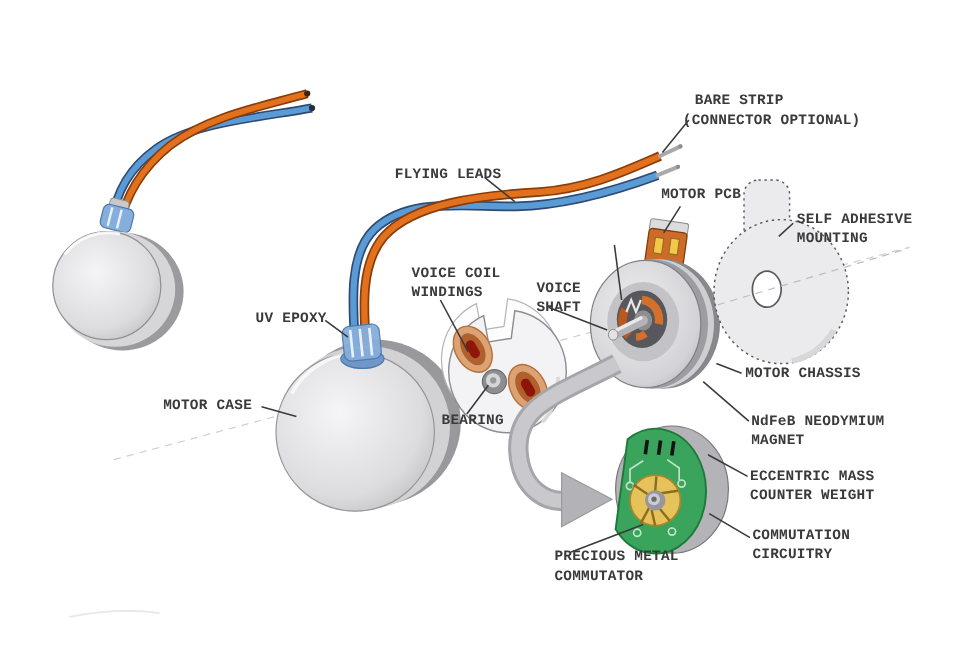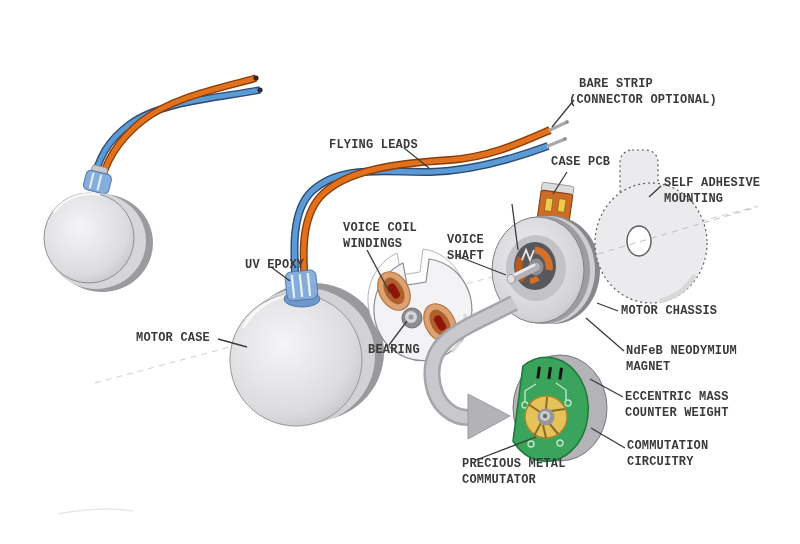--- a/index.html
+++ b/index.html
@@ -196,28 +196,28 @@
     <line x1="624" y1="351" x2="586" y2="318"></line>
     <line x1="623" y1="397" x2="590" y2="379"></line>
     <line x1="625" y1="448" x2="591" y2="428"></line>
     <line x1="476" y1="460" x2="536" y2="437"></line>
   </g>
 </svg>
 
 <div class="lbl indent1" style="left:569px;top:77px;">BARE STRIP
 (CONNECTOR OPTIONAL)</div>
 <div class="lbl" style="left:313px;top:138px;padding-left:16px;">FLYING LEADS</div>
-<div class="lbl" style="left:551px;top:155px;">CASE PCB</div>
+<div class="lbl" style="left:551px;top:155px;">MOTOR PCB</div>
 <div class="lbl" style="left:664px;top:176px;">SELF ADHESIVE
 MOUNTING</div>
 <div class="lbl" style="left:343px;top:221px;">VOICE COIL
 WINDINGS</div>
 <div class="lbl" style="left:447px;top:233px;">VOICE
 SHAFT</div>
-<div class="lbl" style="left:213px;top:258px;margin-left:32px;">UV EPOXY</div>
+<div class="lbl" style="left:213px;top:258px;">UV EPOXY</div>
 <div class="lbl" style="left:136px;top:331px;">MOTOR CASE</div>
 <div class="lbl" style="left:352px;top:343px;padding-left:16px;">BEARING</div>
 <div class="lbl" style="left:621px;top:304px;">MOTOR CHASSIS</div>
 <div class="lbl" style="left:626px;top:344px;">NdFeB NEODYMIUM
 MAGNET</div>
 <div class="lbl" style="left:625px;top:390px;">ECCENTRIC MASS
 COUNTER WEIGHT</div>
 <div class="lbl" style="left:627px;top:439px;">COMMUTATION
 CIRCUITRY</div>
 <div class="lbl" style="left:462px;top:457px;">PRECIOUS METAL

